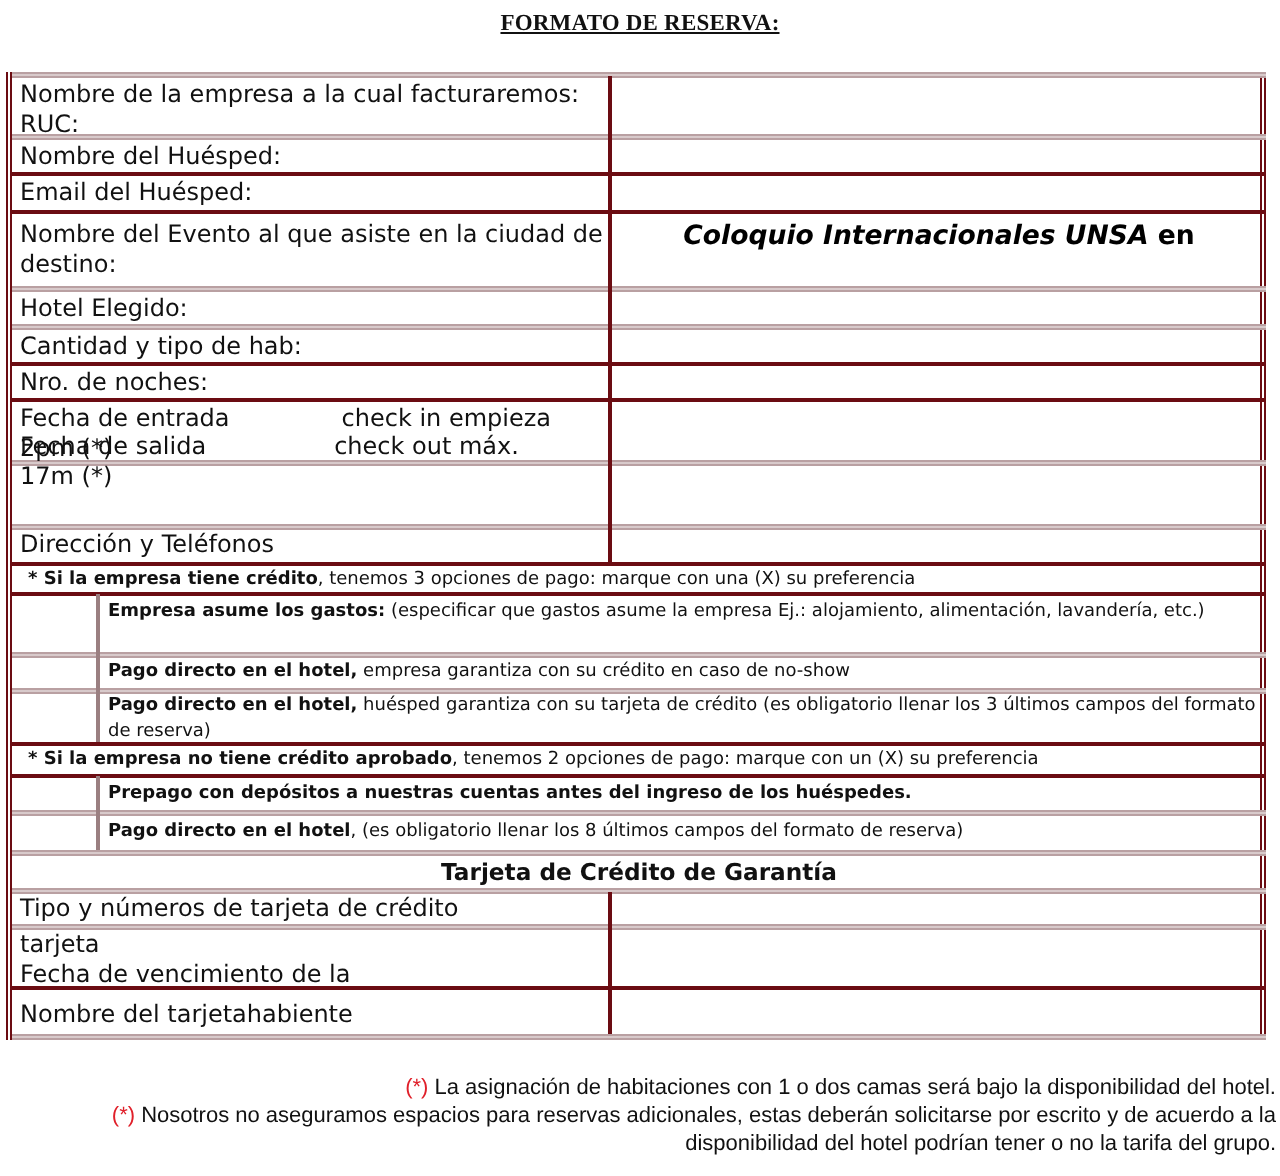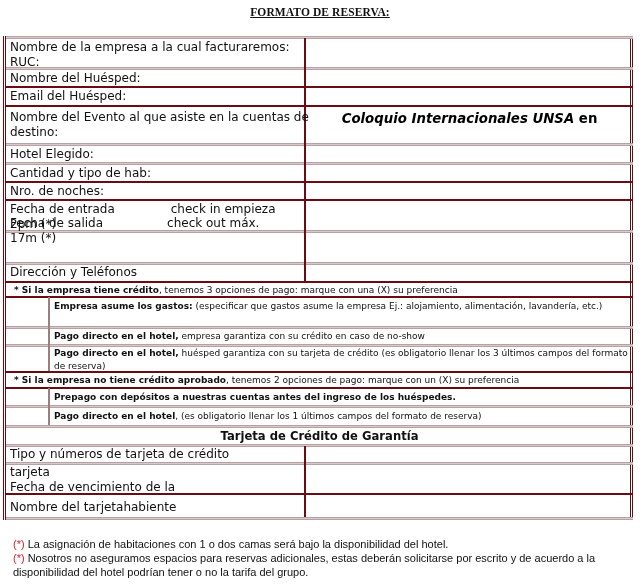--- a/index.html
+++ b/index.html
@@ -12,21 +12,21 @@
   .vl-sm { position: absolute; left: 48px; width: 2px; background: #9a7f81; }
   .lbl { position: absolute; left: 10px; font-size: 12px; line-height: 14.5px; color: #111; }
   .lbl .gap { display: inline-block; width: 56px; }
   .field { position: absolute; left: 307px; width: 325px; background: transparent; border: none; outline: none; }
   .event { position: absolute; left: 307px; width: 325px; text-align: center; font-weight: bold; font-size: 13.3px; line-height: 17px; color: #000; }
   .note { position: absolute; left: 14px; font-size: 9px; line-height: 12px; color: #111; white-space: nowrap; }
   .opt { position: absolute; left: 54px; font-size: 9px; line-height: 12.5px; color: #111; width: 575px; }
   .chk { position: absolute; left: 9px; width: 38px; background: transparent; }
   .b { font-weight: bold; }
   .section { position: absolute; left: 6px; width: 627px; text-align: center; font-weight: bold; font-size: 11.6px; color: #111; }
-  .foot { position: absolute; left: 13px; font-family: "Liberation Sans", sans-serif; font-size: 11px; line-height: 14px; color: #111; width: 625px; }
+  .foot { position: absolute; left: 13px; font-family: "Liberation Sans", sans-serif; font-size: 11px; line-height: 14px; color: #111; width: 625px; text-align: right; }
   .foot .ast { color: #e0202a; }
 </style>
 </head>
 <body>
 
 <div class="title">FORMATO DE RESERVA:</div>
 
 <div>
   <div class="frame"></div>
 
@@ -64,21 +64,21 @@
   </div>
   <input class="field" style="top: 40px; height: 26px;" value="">
 
   <div class="lbl" style="top:71px">Nombre del Huésped:</div>
   <input class="field" style="top: 70px; height: 15px;" value="">
 
   <div class="lbl" style="top:89px">Email del Huésped:</div>
   <input class="field" style="top: 88px; height: 16px;" value="">
 
   <div class="lbl" style="top:110px">
-    <div>Nombre del Evento al que asiste en la cuentas de</div>
+    <div>Nombre del Evento al que asiste en la ciudad de</div>
     <div>destino:</div>
   </div>
   <div class="event" style="top:110px">
     <div><i>Coloquio Internacionales UNSA</i><span> en</span></div>
   </div>
 
   <div class="lbl" style="top:147px">Hotel Elegido:</div>
   <input class="field" style="top: 146px; height: 15px;" value="">
 
   <div class="lbl" style="top:166px">Cantidad y tipo de hab:</div>
@@ -112,21 +112,21 @@
 
   <input class="chk" style="top: 347px; height: 23px; border: none; outline: none;" value="">
   <div class="opt" style="top:347px"><span class="b">Pago directo en el hotel,</span><span> huésped garantiza con su tarjeta de crédito (es obligatorio llenar los 3 últimos campos del formato de reserva)</span></div>
 
   <div class="note" style="top:374px"><span class="b">* Si la empresa no tiene crédito aprobado</span><span>, tenemos 2 opciones de pago: marque con un  (X)  su preferencia</span></div>
 
   <input class="chk" style="top: 390px; height: 14px; border: none; outline: none;" value="">
   <div class="opt" style="top:391px"><span class="b">Prepago con depósitos a nuestras cuentas antes del ingreso de los huéspedes.</span><span></span></div>
 
   <input class="chk" style="top: 409px; height: 15px; border: none; outline: none;" value="">
-  <div class="opt" style="top:410px"><span class="b">Pago directo en el hotel</span><span>, (es obligatorio llenar los 1 últimos campos del formato de reserva)</span></div>
+  <div class="opt" style="top:410px"><span class="b">Pago directo en el hotel</span><span>, (es obligatorio llenar los 8 últimos campos del formato de reserva)</span></div>
 
   <div class="section" style="top:429px">Tarjeta de Crédito de Garantía</div>
 
   <div class="lbl" style="top:447px">Tipo y números de tarjeta de crédito</div>
   <input class="field" style="top: 446px; height: 15px;" value="">
 
   <div class="lbl" style="top:465px">
     <div>tarjeta</div>
     <div>Fecha de vencimiento  de la</div>
   </div>

